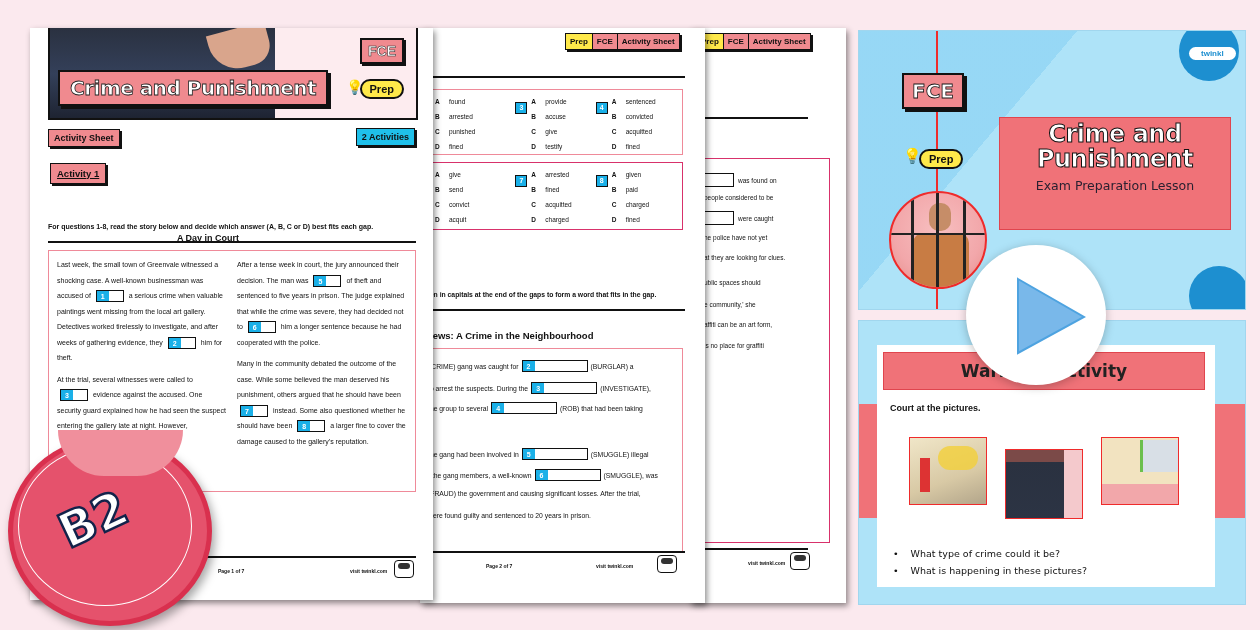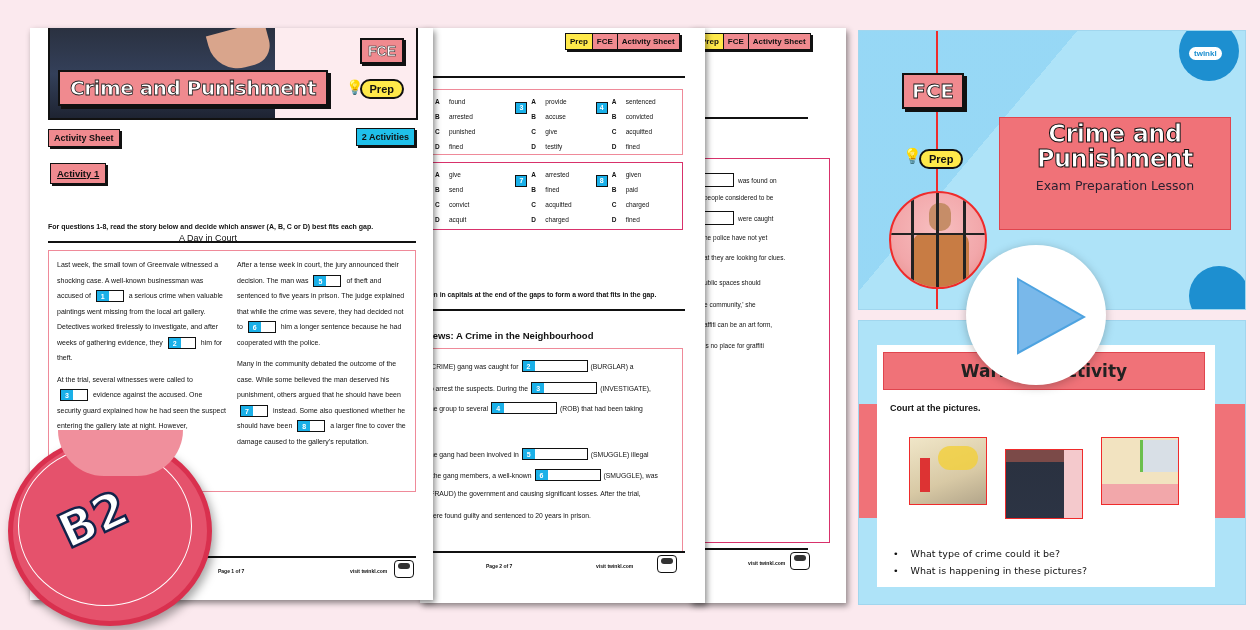--- a/index.html
+++ b/index.html
@@ -15,21 +15,21 @@
   .hero-jeans:after { content:""; position:absolute; left:160px; top:0; width:60px; height:40px; background:#d9a58c; border-radius:0 0 20px 30px; transform: rotate(-15deg); }
   .hero-title { position: absolute; left: 8px; top: 42px; background: #f08a8f; border: 2px solid #111; box-shadow: 3px 3px 0 #111; padding: 4px 10px; color: #fff; font-weight: bold; font-size: 20px; -webkit-text-stroke: 0.8px #222; font-family: "DejaVu Sans", sans-serif; letter-spacing: -0.5px; }
   .fce-bubble { position: absolute; right: 12px; top: 10px; background: #f08a8f; border: 2px solid #111; box-shadow: 2px 2px 0 #111; color: #fff; font-weight: bold; font-size: 14px; padding: 3px 6px; -webkit-text-stroke: 0.5px #222; }
   .prep-pill { position: absolute; right: 12px; top: 51px; background: #ffe94a; border: 2px solid #111; border-radius: 12px; font-weight: bold; font-size: 11px; padding: 2px 8px; }
   .bulb { position: absolute; right: 52px; top: 51px; font-size: 14px; color: #f6d531; }
   .tag { position: absolute; font-size: 9px; font-weight: bold; border: 1.5px solid #111; box-shadow: 2px 2px 0 #111; padding: 3px 5px; }
   .tag.pink { background: #f08a8f; }
   .tag.cyan { background: #1fc0ea; }
   .instr { position: absolute; left: 18px; top: 195px; font-size: 7px; font-weight: bold; }
   .rule { position: absolute; height: 1.5px; background: #111; }
-  .story-title { position: absolute; left: 0; width: 356px; top: 206px; text-align: center; font-size: 9px; font-weight: normal; }
+  .story-title { position: absolute; left: 0; width: 356px; top: 206px; text-align: center; font-size: 9px; font-weight: bold; }
   .story-box { position: absolute; left: 18px; top: 222px; width: 368px; height: 242px; border: 1.5px solid #ef8a99; padding: 6px 8px; display: flex; gap: 10px; }
   .col { flex: 1; font-size: 7px; line-height: 15.5px; }
   .col p { margin-bottom: 6px; }
   .gap { display: inline-flex; vertical-align: middle; border: 1px solid #111; height: 12px; margin: 0 3px; }
   .gap .n { background: #1ab0e8; color: #fff; font-size: 7px; font-weight: bold; width: 12px; text-align: center; line-height: 11px; }
   .gap .blank { width: 14px; background: #fff; }
   .gap.wide .blank { width: 52px; }
   .footer { position: absolute; font-size: 5px; font-weight: bold; }
   .logo-mini { position: absolute; width: 20px; height: 18px; border: 1px solid #111; border-radius: 4px; background: #fff; }
   .logo-mini:after { content:""; position:absolute; left:3px; top:2px; width:12px; height:6px; background:#333; border-radius:6px; }
@@ -65,21 +65,21 @@
   .s-photo { position: absolute; left: 30px; top: 160px; width: 98px; height: 98px; border-radius: 50%; border: 2px solid #ef2b2b; background: radial-gradient(circle at 50% 40%, #f7bfc0 0%, #f2a7aa 60%, #e48c87 100%); overflow: hidden; }
   .s-photo .face { position: absolute; left: 38px; top: 10px; width: 22px; height: 28px; border-radius: 10px; background: #c68d68; }
   .s-photo .body { position: absolute; left: 22px; top: 40px; width: 56px; height: 60px; background: #c87c44; border-radius: 10px 10px 0 0; }
   .s-photo .bar { position: absolute; top: 0; width: 3px; height: 98px; background: #222; }
   .s-photo .hbar { position: absolute; left: 0; top: 40px; width: 98px; height: 1.5px; background: #222; }
   .s-titlebox { position: absolute; left: 140px; top: 86px; width: 232px; height: 113px; background: #f07278; border: 1.5px solid #e0454e; text-align: center; }
   .s-title { color: #fff; font-weight: bold; font-size: 24px; line-height: 25px; margin-top: 4px; -webkit-text-stroke: 1px #111; font-family: "DejaVu Sans", sans-serif; letter-spacing: -0.5px; }
   .s-sub { font-size: 12.5px; color: #2a2030; line-height: 20px; font-family: "DejaVu Sans", sans-serif; margin-top: 4px; }
   .twinkl-badge { position: absolute; width: 60px; height: 60px; border-radius: 50%; background: #1d8fd0; }
   .twinkl-top { left: 320px; top: -10px; }
-  .twinkl-top span { position: absolute; left: 10px; top: 26px; background: #fff; color: #1d8fd0; font-size: 8px; font-weight: bold; border-radius: 8px; padding: 2px 5px; }
+  .twinkl-top span { position: absolute; left: 10px; top: 26px; background: #fff; color: #1d8fd0; font-size: 8px; font-weight: bold; border-radius: 8px; padding: 2px 12px; }
   .twinkl-bot { left: 330px; top: 235px; }
 
   .slide2 { position: absolute; left: 858px; top: 320px; width: 388px; height: 285px; background: #aee3f8; border: 1px solid #a1d6ee; overflow: hidden; }
   .s2-band { position: absolute; left: 0; top: 83px; width: 388px; height: 114px; background: #f07278; }
   .s2-inner { position: absolute; left: 18px; top: 24px; width: 338px; height: 242px; background: #fff; }
   .s2-head { position: absolute; left: 6px; top: 7px; width: 322px; height: 38px; background: #f07278; border: 1.5px solid #e0454e; text-align: center; font-size: 17px; font-weight: bold; line-height: 36px; color: #222; font-family: "DejaVu Sans", sans-serif; }
   .s2-look { position: absolute; left: 13px; top: 58px; font-size: 9px; font-weight: bold; }
   .pic { position: absolute; border: 1.5px solid #ef2b2b; overflow: hidden; }
   .pic1 { left: 32px; top: 92px; width: 78px; height: 68px; background: linear-gradient(160deg,#f0e6c8 0%,#d8c9a5 60%,#b2a58a 100%); }
   .pic1:before { content:""; position:absolute; left:28px; top:8px; width:40px; height:24px; border-radius:12px; background:#f3d03a; opacity:0.8; }

